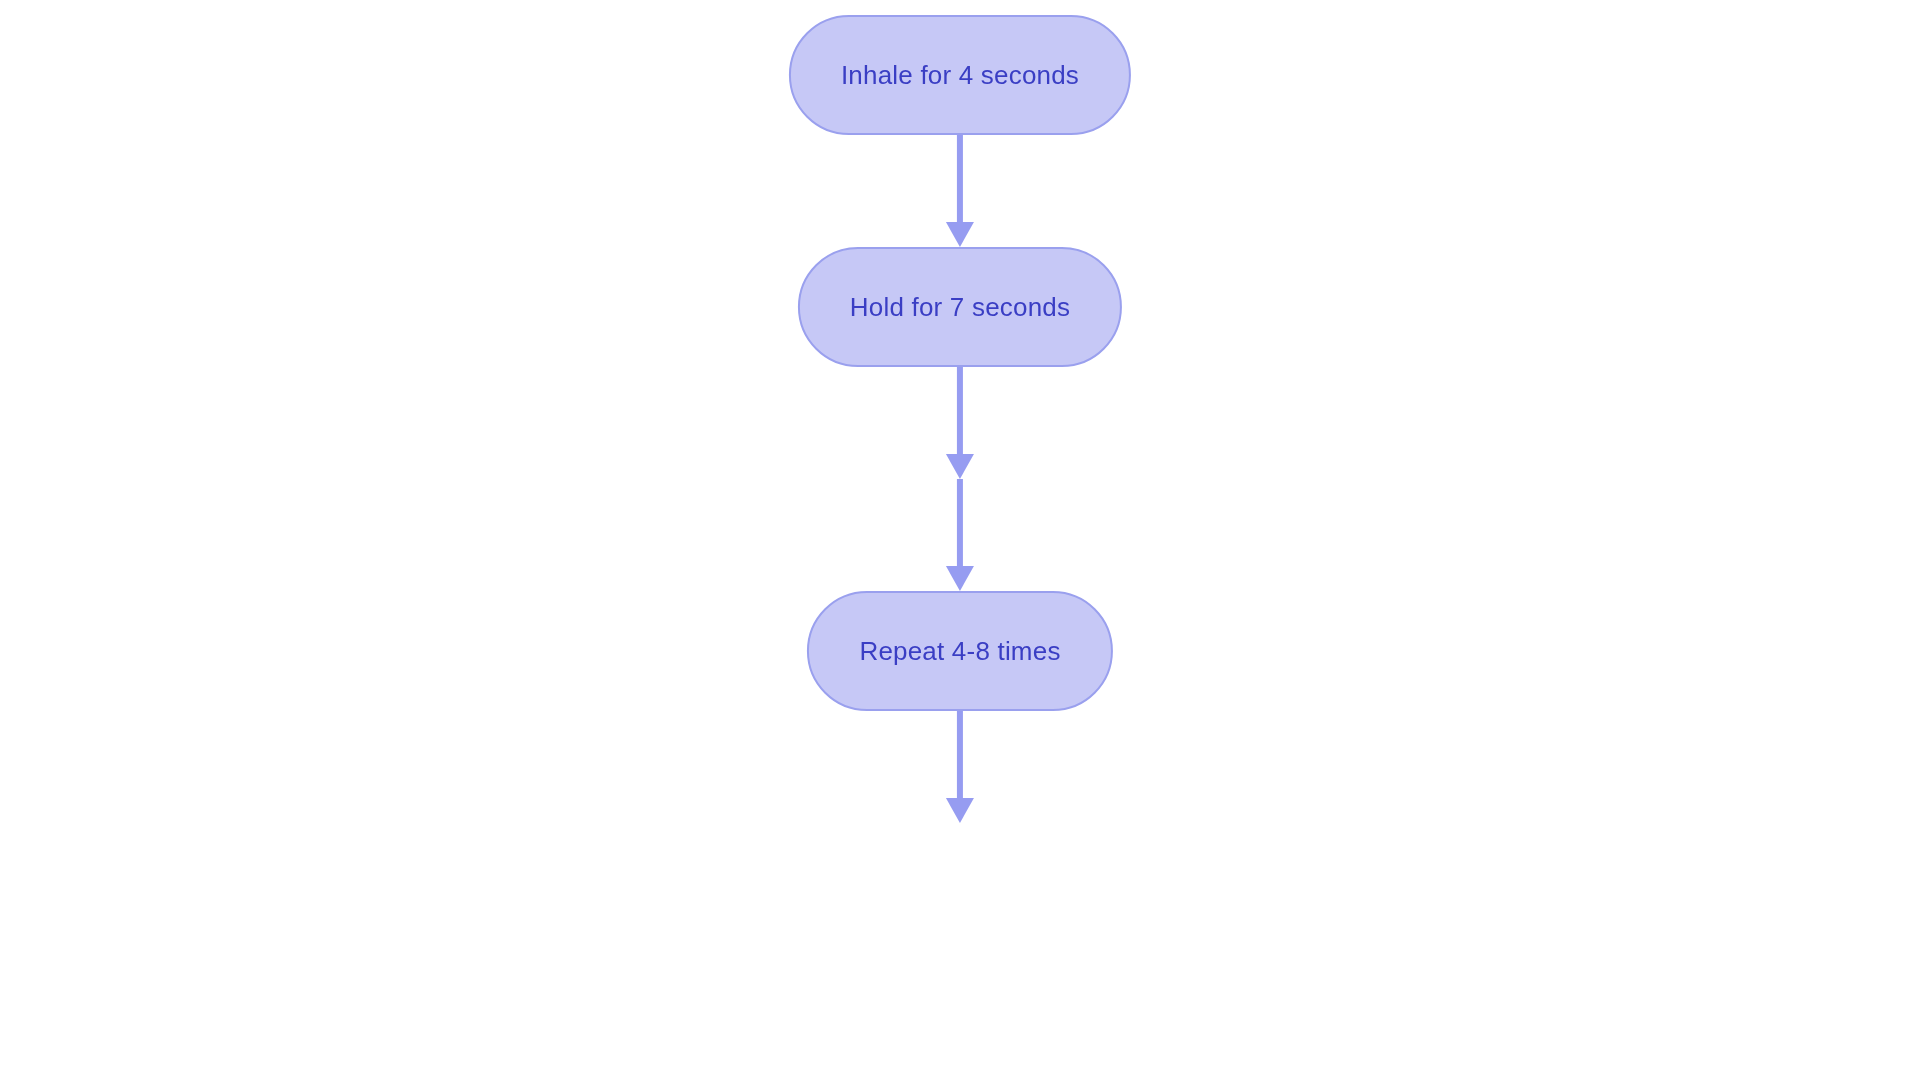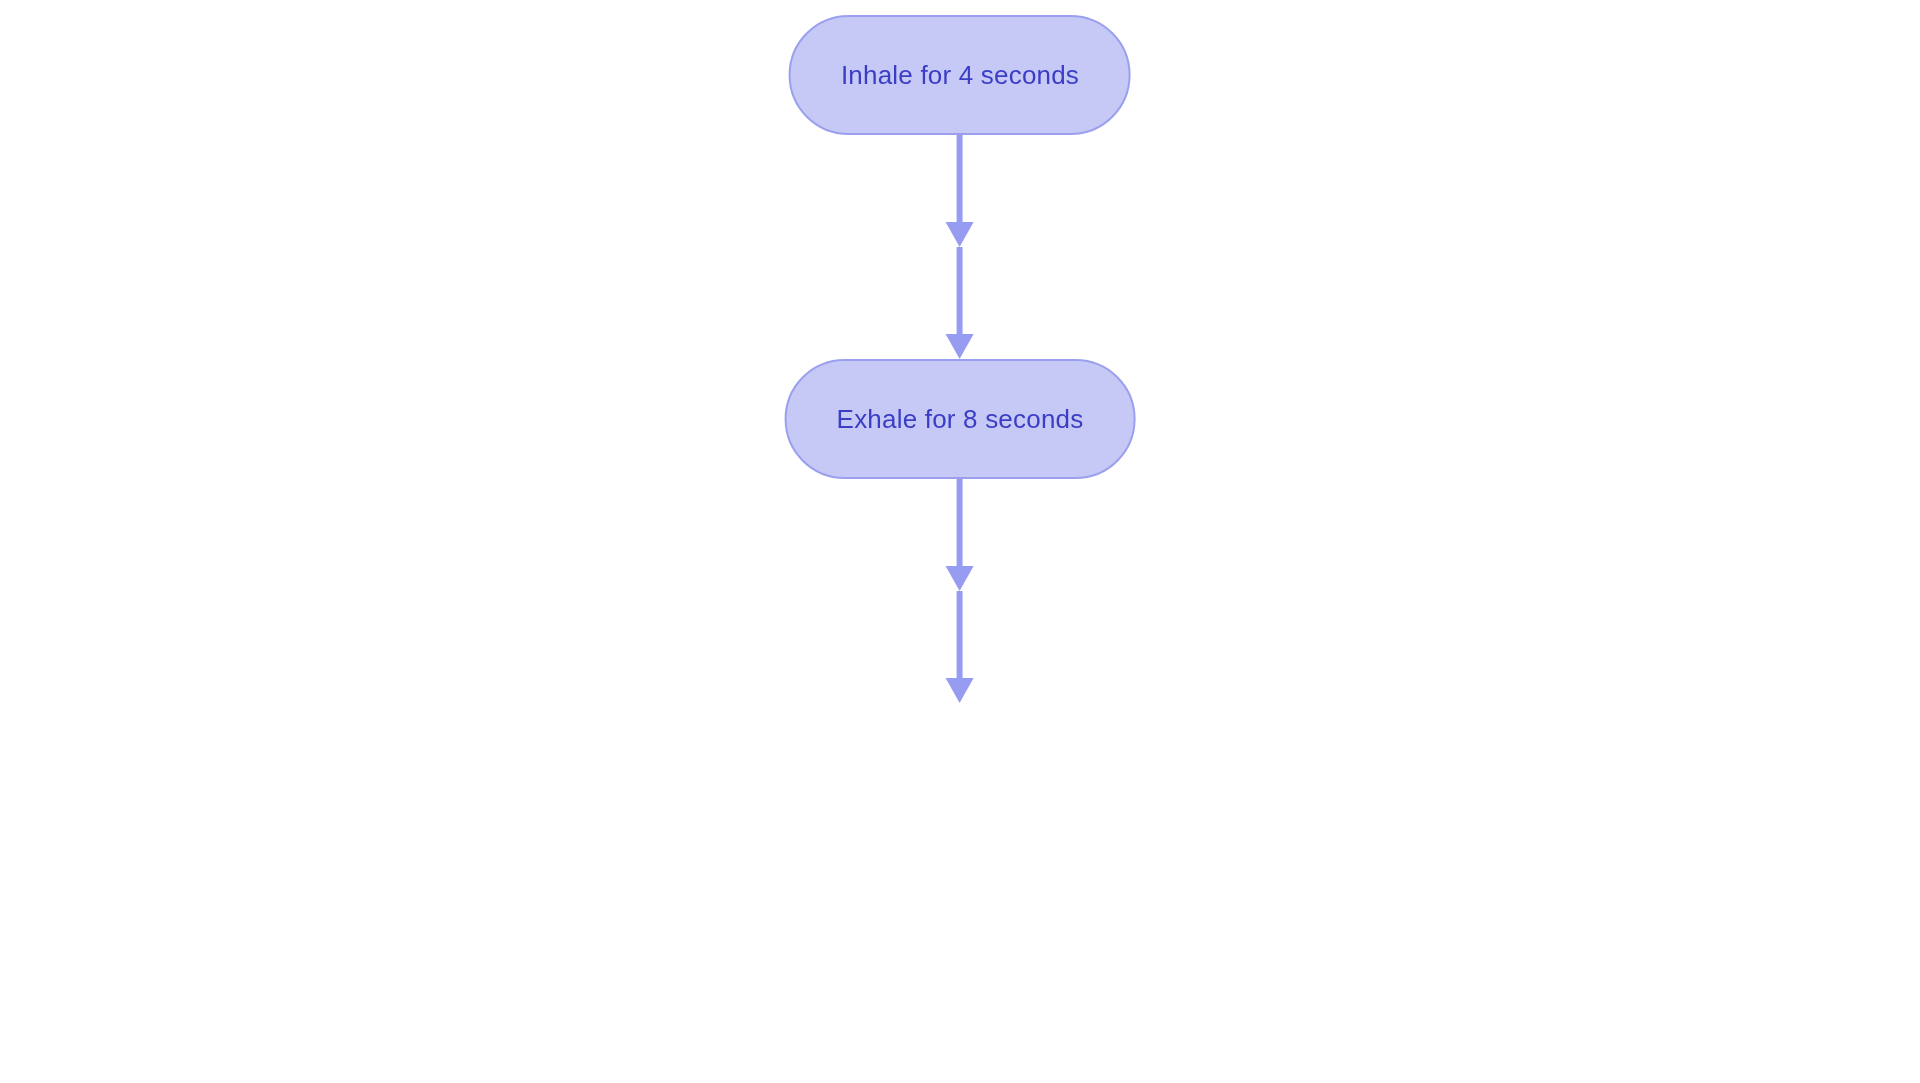--- a/index.html
+++ b/index.html
@@ -71,34 +71,35 @@
 <div class="canvas">
   <div class="flow">
 
     <div class="node">Inhale for 4 seconds</div>
 
     <div class="arrow">
       <div class="line"></div>
       <div class="head"></div>
     </div>
 
-
-    <div class="arrow">
-      <div class="line"></div>
-      <div class="head"></div>
-    </div>
-
-    <div class="node">Exhale for 8 seconds</div>
+    <div class="node">Hold for 7 seconds</div>
 
     <div class="arrow">
       <div class="line"></div>
       <div class="head"></div>
     </div>
 
 
     <div class="arrow">
       <div class="line"></div>
       <div class="head"></div>
     </div>
 
+    <div class="node">Repeat 4-8 times</div>
+
+    <div class="arrow">
+      <div class="line"></div>
+      <div class="head"></div>
+    </div>
+
 
   </div>
 </div>
 
 </body></html>

